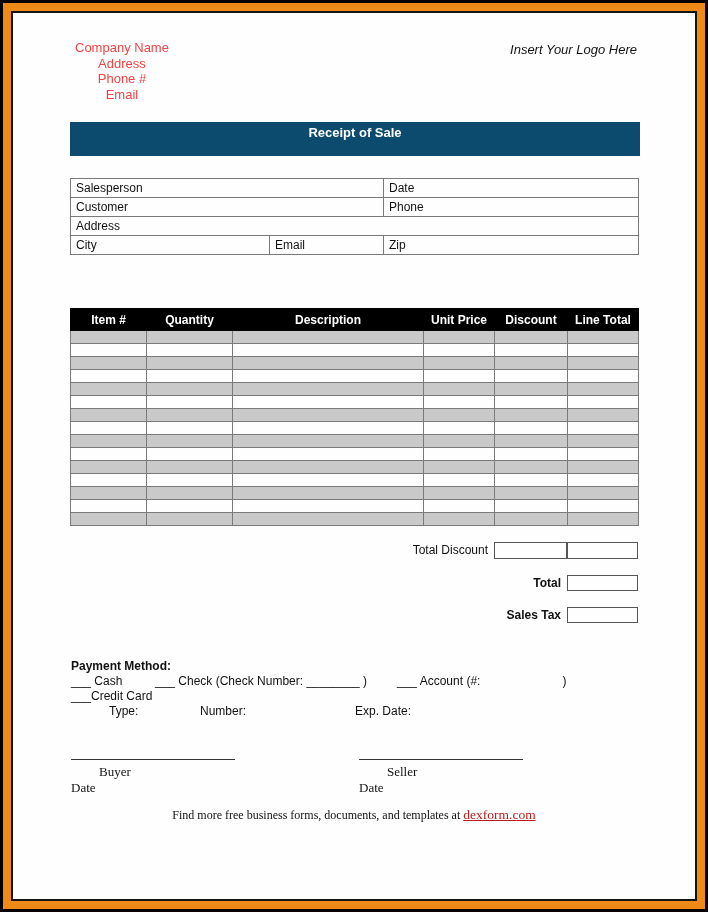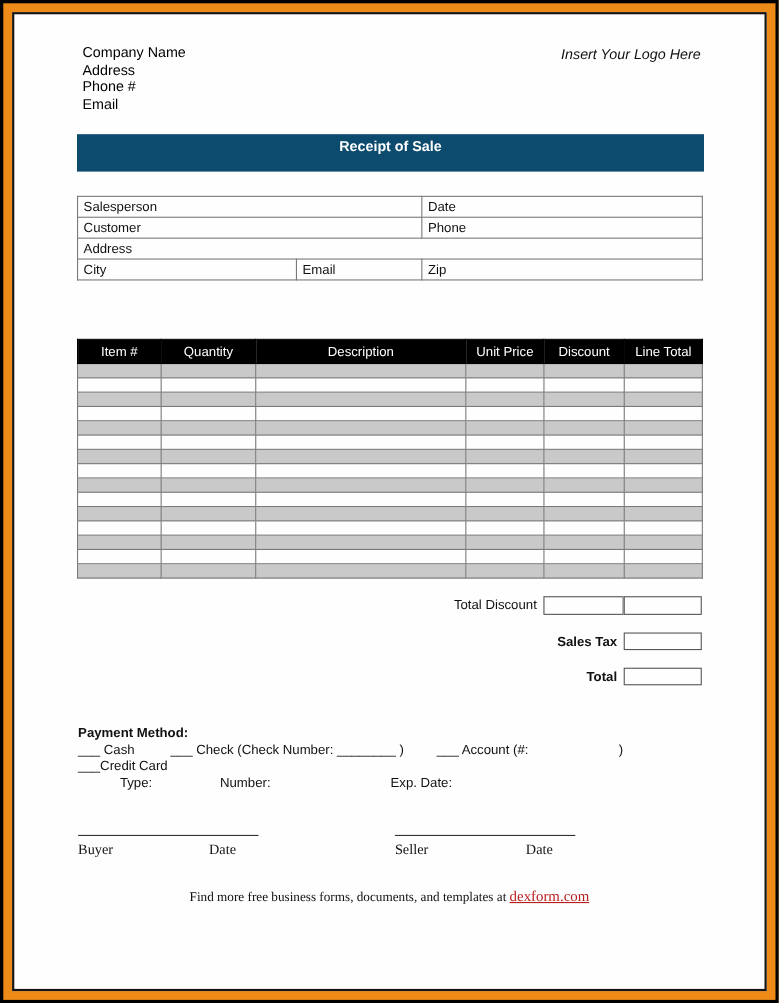--- a/index.html
+++ b/index.html
@@ -14,21 +14,21 @@
   }
   .frame-inner {
     width: 100%; height: 100%;
     background: #fefefe;
     border: 2px solid #141414;
     position: relative;
     overflow: hidden;
   }
 
   
-  .company-block { position: absolute; left: 62px; top: 27px; font-size: 13px; line-height: 15.5px; color: #000000; }
+  .company-block { position: absolute; left: 62px; top: 27px; font-size: 13px; line-height: 15.5px; color: #ef4444; text-align: center; }
   .logo-placeholder { position: absolute; right: 58px; top: 29px; font-size: 13px; font-style: italic; color: #111; }
 
   .title-banner {
     position: absolute; left: 57px; top: 109px; width: 570px; height: 34px;
     background: #0c4a6e; color: #fff; font-size: 13px; font-weight: bold;
     text-align: center; line-height: 22px;
   }
 
   
   .info-table {
@@ -37,21 +37,21 @@
   }
   .info-table td {
     border: 1px solid #7a7a7a; height: 19px; font-size: 12px; color: #111;
     padding: 0 0 0 5px; vertical-align: middle; background: #fefefe;
   }
 
   
   .items-wrap { position: absolute; left: 57px; top: 295px; width: 568px; }
   .items-table { width: 568px; border-collapse: collapse; table-layout: fixed; }
   .items-table th {
-    background: #000; color: #fff; font-size: 12px; font-weight: normal;
+    background: #000; color: #fff; font-size: 12px; font-weight: bold;
     height: 22px; border: 1px solid #000; text-align: center; vertical-align: middle;
   }
   .items-table td { height: 13px; border: 1px solid #7a7a7a; font-size: 11px; }
   .items-table tr.gray td { background: #C9C9C9; }
   .items-table tr.white td { background: #fefefe; }
 
   .totals { width: 568px; font-size: 12px; color: #111; }
   .totals-row { display: flex; width: 568px; margin-top: 16px; }
   .totals-label { text-align: right; padding-right: 6px; line-height: 16px; }
   .totals-label.w424 { width: 424px; }
@@ -71,21 +71,21 @@
   .indent38 { display: inline-block; width: 38px; }
   .w91 { width: 91px; } .w155 { width: 155px; }
 
   
   .signature-area { position: absolute; left: 58px; top: 746px; width: 470px; font-family: "Liberation Serif", serif; font-size: 13px; color: #111; }
   .sig-group { position: absolute; top: 0; width: 165px; }
   .sig-group.buyer { left: 0; }
   .sig-group.seller { left: 288px; }
   .sig-line { border-top: 1px solid #333; width: 164px; height: 0; }
   .sig-labels { margin-top: 4px; }
-  .sig-labels .name { display: inline-block; width: 119px; }
+  .sig-labels .name { display: inline-block; width: 119px; margin-left: 28px; }
 
   
   .footer { position: absolute; left: 0; top: 794px; width: 100%; text-align: center;
     font-family: "Liberation Serif", serif; font-size: 12px; line-height: 15px; color: #111; }
   .footer a { color: #b91c1c; font-size: 13.5px; margin-top: 29px; }
 </style>
 </head>
 <body>
 
 <div class="frame-outer">
@@ -272,25 +272,25 @@
           </tbody>
       </table>
 
       <div class="totals">
         <div class="totals-row h17">
           <div class="totals-label w424">Total Discount</div>
           <div class="totals-cell discount-col"></div>
           <div class="totals-cell linetotal-col"></div>
         </div>
         <div class="totals-row h16">
+          <div class="totals-label w497 bold">Total</div>
+          <div class="totals-cell linetotal-col"></div>
+        </div>
+        <div class="totals-row h16">
           <div class="totals-label w497 bold">Sales Tax</div>
-          <div class="totals-cell linetotal-col"></div>
-        </div>
-        <div class="totals-row h16">
-          <div class="totals-label w497 bold">Total</div>
           <div class="totals-cell linetotal-col"></div>
         </div>
       </div>
     </div>
 
     <div class="payment-block">
       <div class="payment-heading">Payment Method:</div>
       <div>
         <span class="pay-span w84">___ Cash</span><span class="pay-span w242">___ Check (Check Number: ________ )</span><span class="pay-span">___ Account (#:</span><span class="pay-span w82"></span><span class="pay-span">)</span>
       </div>

